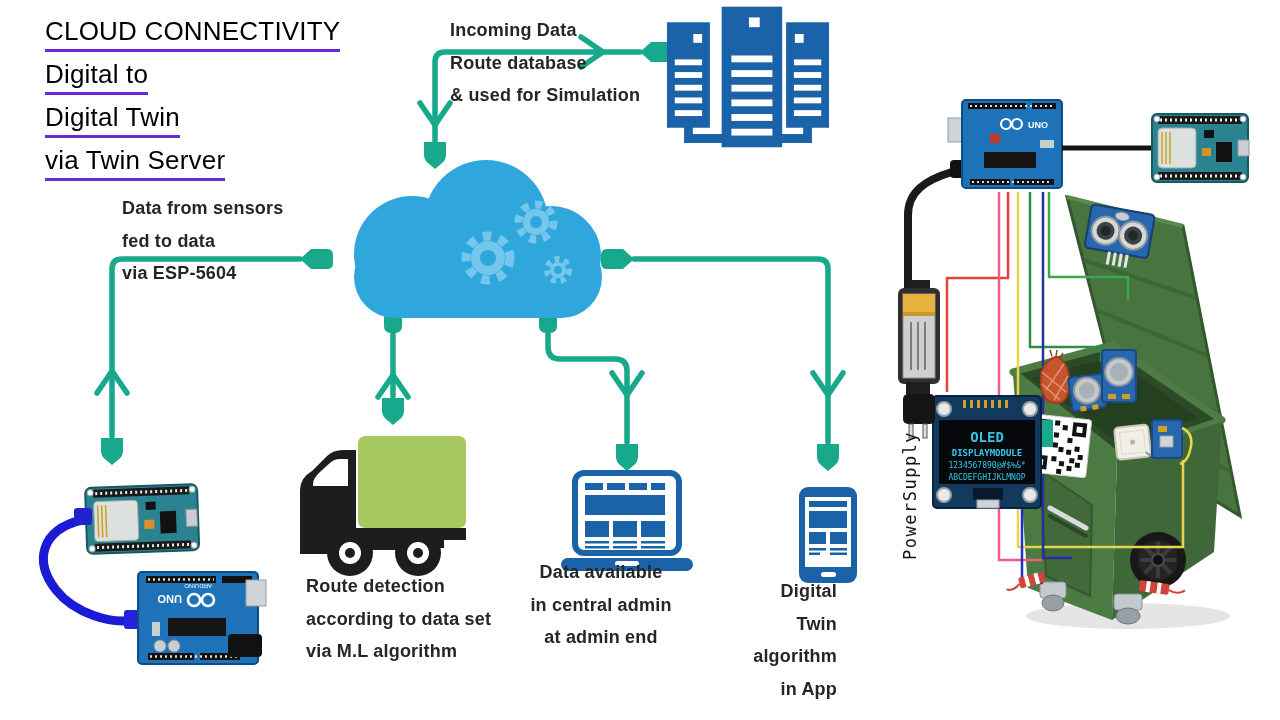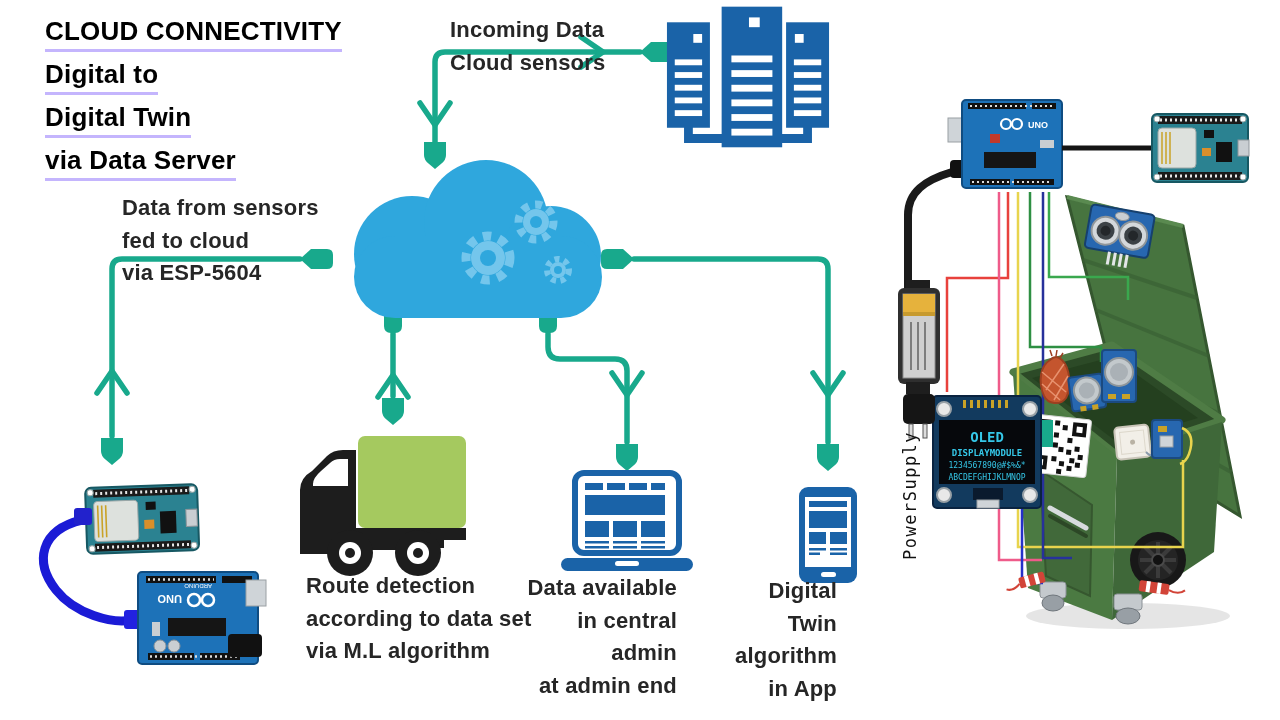--- a/index.html
+++ b/index.html
@@ -6,27 +6,27 @@
   #canvas{position:relative;width:1280px;height:720px;background:#ffffff;overflow:hidden;
           font-family:"Liberation Sans",sans-serif;}
   .abs{position:absolute;}
   svg{display:block;}
   
   .tealline{stroke:var(--teal);stroke-width:5.5;fill:none;stroke-linecap:round;stroke-linejoin:round;}
   .tealfill{fill:var(--teal);stroke:none;}
   
   .title-block{left:45px;top:16px;z-index:5;}
   .title-line{display:block;}
-  .title-line span{display:inline-block;font-weight:bold;font-size:26px;color:#000;
-      border-bottom:3px solid #c4b5fd;padding-bottom:2px;margin-bottom:7px;letter-spacing:0.2px;}
-  .caption{z-index:5;font-weight:bold;font-size:22px;color:var(--text-dark);line-height:32.5px;letter-spacing:0.2px;}
+  .title-line span{display:inline-block;font-weight:normal;font-size:26px;color:#000;
+      border-bottom:3px solid #6d28d9;padding-bottom:2px;margin-bottom:7px;letter-spacing:0.2px;}
+  .caption{z-index:5;font-weight:bold;font-size:18px;color:var(--text-dark);line-height:32.5px;letter-spacing:0.2px;}
   .c-incoming{left:450px;top:14px;}
   .c-sensors{left:122px;top:192px;}
   .c-route{left:306px;top:570px;}
-  .c-central{left:525px;top:572px;width:152px;text-align:right;}
+  .c-central{left:525px;top:556px;width:152px;text-align:center;}
   .c-twin{left:735px;top:575px;width:102px;text-align:right;}
   .icon{z-index:2;}
   .overlay{z-index:1;left:0;top:0;pointer-events:none;}
 </style>
 </head>
 <body>
 
 <div id="canvas">
 
   <svg class="abs overlay" width="1280" height="720" viewBox="0 0 1280 720">
@@ -64,30 +64,31 @@
     <use href="#plug-tip-right" class="tealfill" transform="translate(634,259)"></use>
     <path class="tealline" d="M634,259 H818 Q828,259 828,269 V442"></path>
     <use href="#chev-down" class="tealline" transform="translate(828,390)"></use>
     <use href="#plug-down" class="tealfill" transform="translate(828,444)"></use>
   </svg>
 
   <div class="abs title-block">
     <span class="title-line"><span>CLOUD CONNECTIVITY</span></span>
     <span class="title-line"><span>Digital to</span></span>
     <span class="title-line"><span>Digital Twin</span></span>
-    <span class="title-line"><span>via Data Server</span></span>
+    <span class="title-line"><span>via Twin Server</span></span>
   </div>
 
   <div class="abs caption c-incoming">
     <div>Incoming Data</div>
-    <div>Cloud sensors</div>
+    <div>Route database</div>
+    <div>&amp; used for Simulation</div>
   </div>
   <div class="abs caption c-sensors">
     <div>Data from sensors</div>
-    <div>fed to cloud</div>
+    <div>fed to data</div>
     <div>via ESP-5604</div>
   </div>
   <div class="abs caption c-route">
     <div>Route detection</div>
     <div>according to data set</div>
     <div>via M.L algorithm</div>
   </div>
   <div class="abs caption c-central">
     <div>Data available</div>
     <div>in central admin</div>

